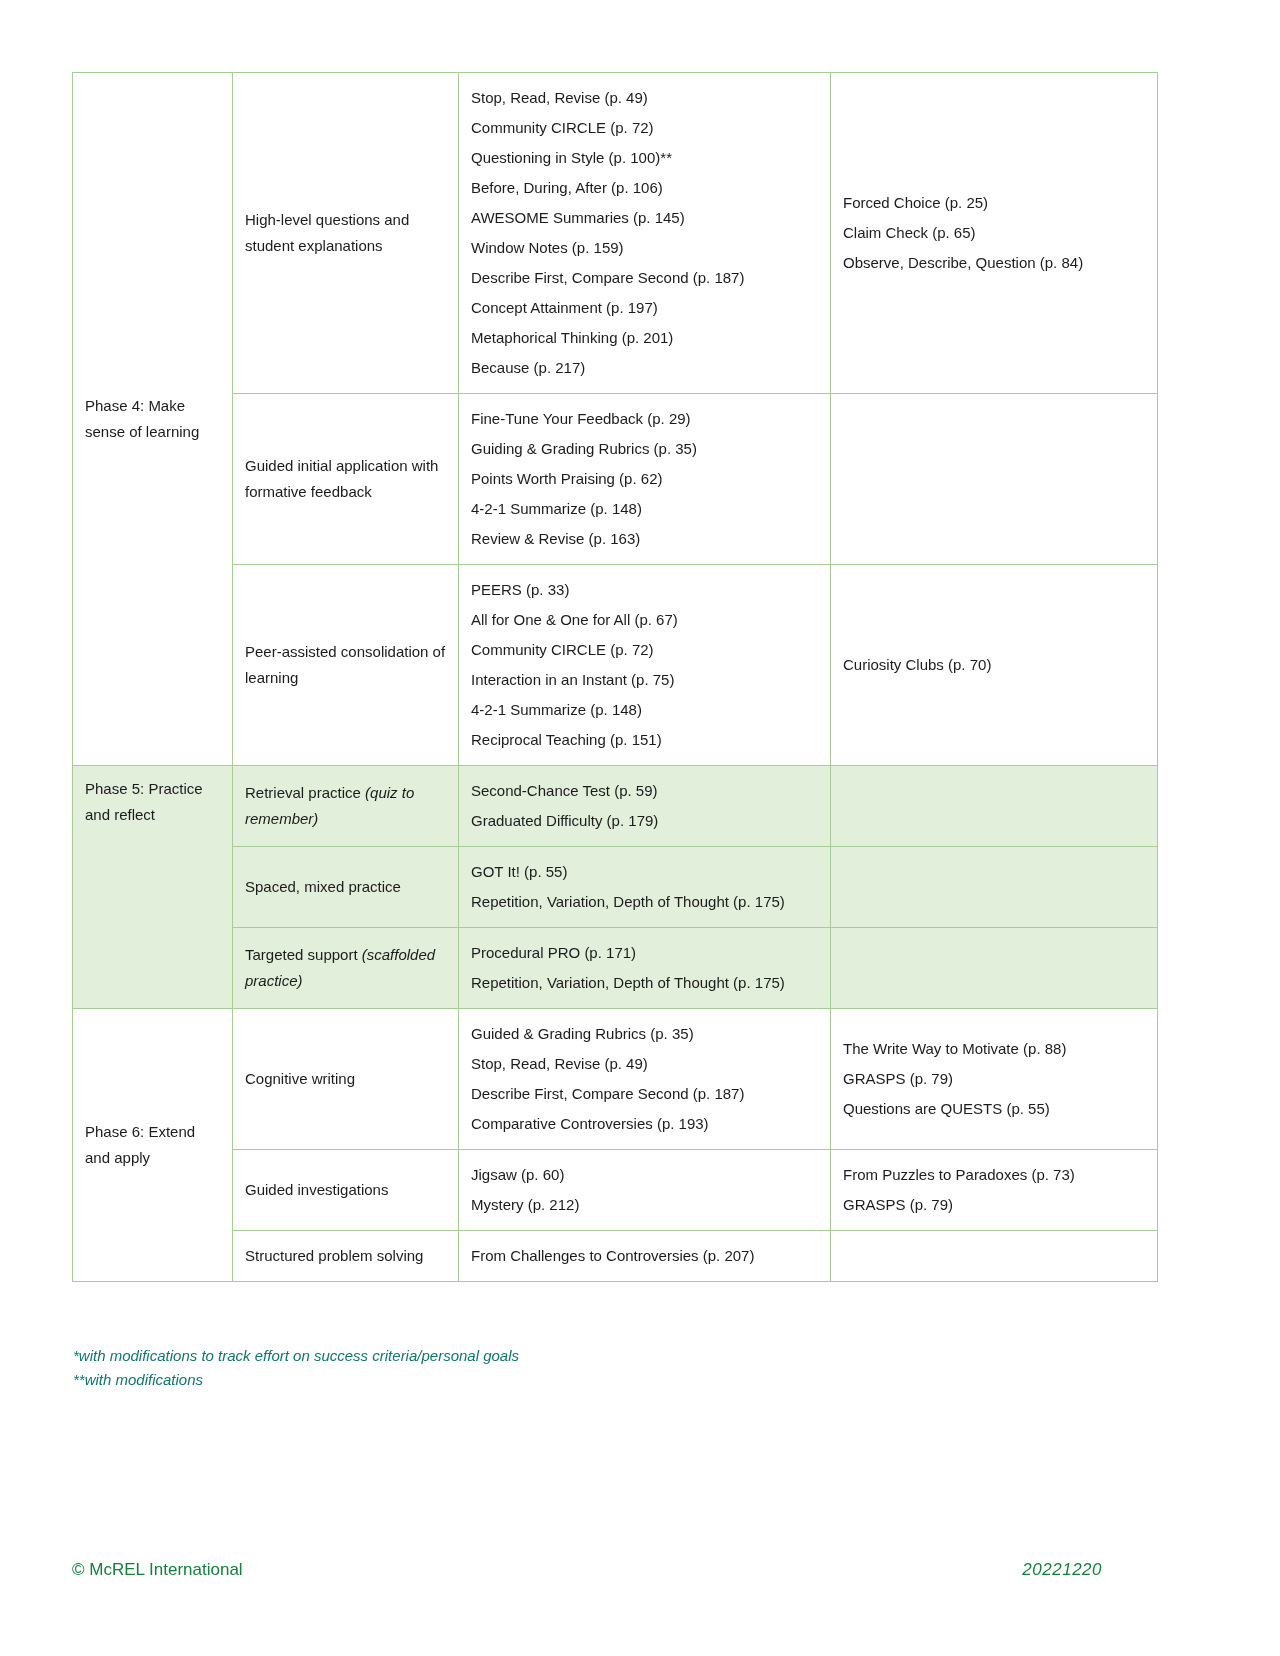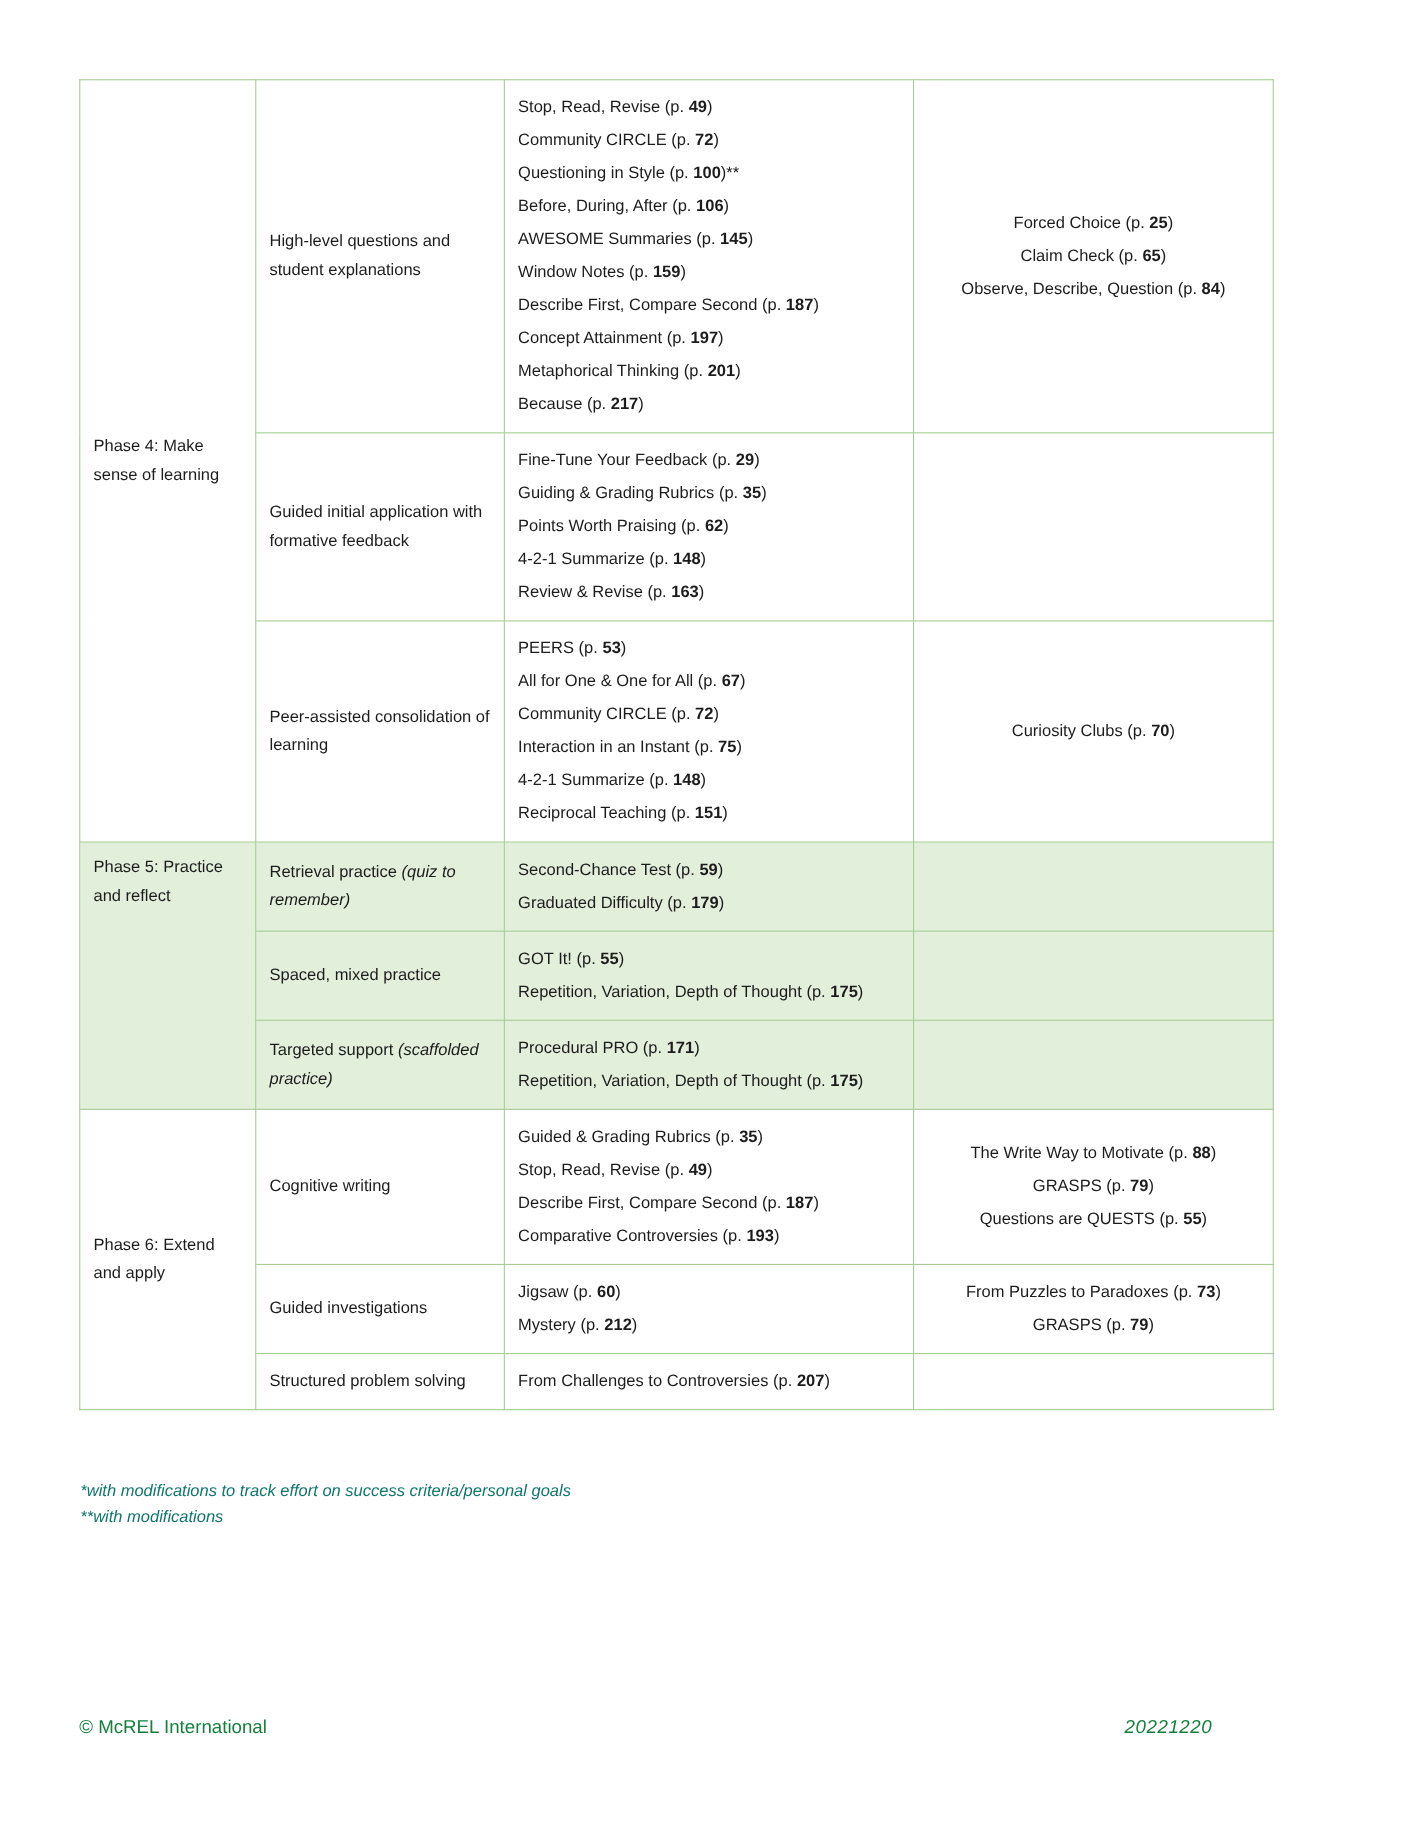--- a/index.html
+++ b/index.html
@@ -33,23 +33,23 @@
   }
   td.phase-cell.vtop{vertical-align:top;}
 
   td.category-cell{
     font-size:15.5px;line-height:26px;vertical-align:middle;padding-left:14px;
   }
   td.category-cell i{font-style:italic;}
 
   td.strategies-cell{vertical-align:middle;padding-top:12px;padding-bottom:12px;}
   .strategy-item{line-height:30px;white-space:nowrap;}
-  .strategy-item b{font-weight:bold;}
+  .strategy-item b{font-weight:normal;}
 
-  td.other-cell{vertical-align:middle;text-align:center;}
+  td.other-cell{vertical-align:middle;}
 
   .footnotes{
     position:absolute;left:73px;top:1344px;
     font-size:15px;font-style:italic;line-height:24px;color:#0f766e;
   }
 
   .footer{
     position:absolute;left:72px;top:1560px;width:1085px;
     font-size:17px;color:#15803d;
   }
@@ -97,21 +97,21 @@
             <div class="strategy-item">Guiding &amp; Grading Rubrics (p. <b>35</b>)</div>
             <div class="strategy-item">Points Worth Praising (p. <b>62</b>)</div>
             <div class="strategy-item">4-2-1 Summarize (p. <b>148</b>)</div>
             <div class="strategy-item">Review &amp; Revise (p. <b>163</b>)</div>
           </td>
           <td class="other-cell"></td>
         </tr>
         <tr>
           <td class="category-cell">Peer-assisted consolidation of learning</td>
           <td class="strategies-cell">
-            <div class="strategy-item">PEERS (p. <b>53</b>)</div>
+            <div class="strategy-item">PEERS (p. <b>33</b>)</div>
             <div class="strategy-item">All for One &amp; One for All (p. <b>67</b>)</div>
             <div class="strategy-item">Community CIRCLE (p. <b>72</b>)</div>
             <div class="strategy-item">Interaction in an Instant (p. <b>75</b>)</div>
             <div class="strategy-item">4-2-1 Summarize (p. <b>148</b>)</div>
             <div class="strategy-item">Reciprocal Teaching (p. <b>151</b>)</div>
           </td>
           <td class="other-cell">
             <div class="strategy-item">Curiosity Clubs (p. <b>70</b>)</div>
           </td>
         </tr>

